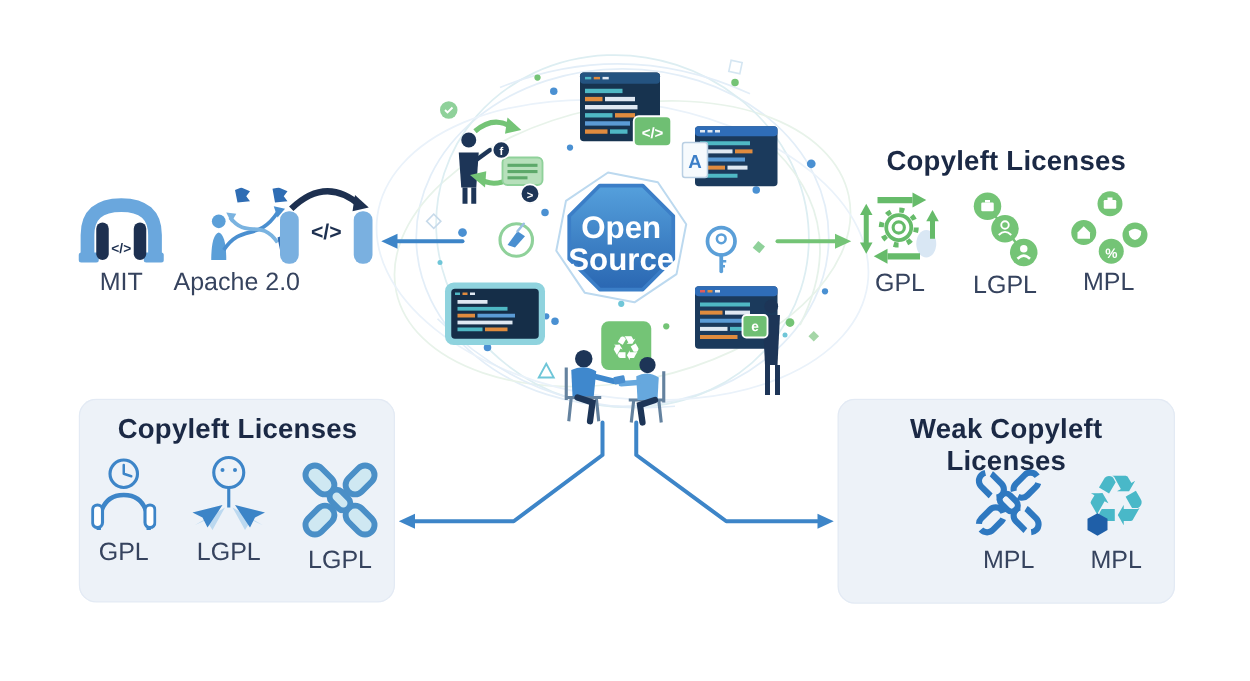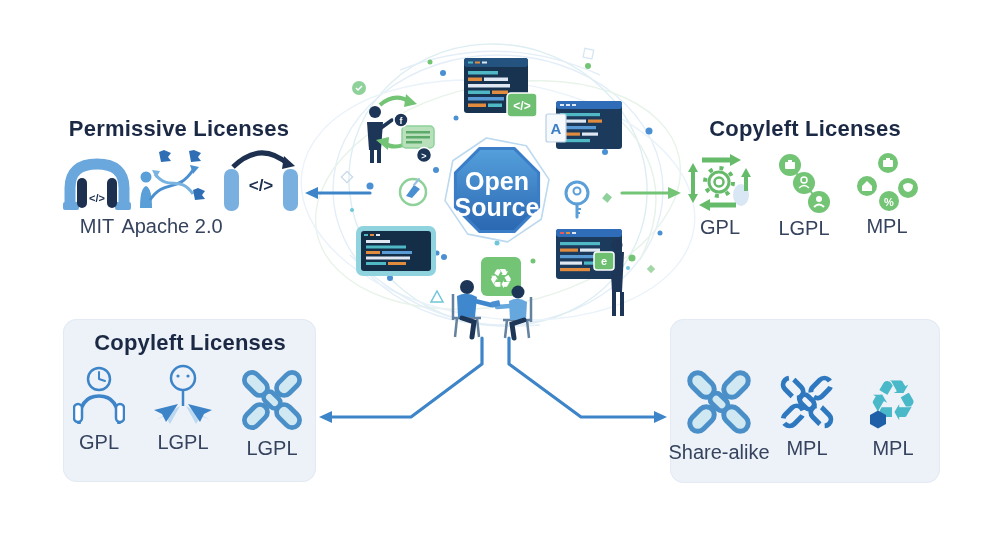--- a/index.html
+++ b/index.html
@@ -241,35 +241,34 @@
       </g>
       <g stroke="#3d85c8" stroke-width="3.2">
         <polyline points="509,338 509,364 581,417 654,417"></polyline>
         <polygon points="654,411 667,417 654,423" fill="#3d85c8" stroke="none"></polygon>
       </g>
     </g>
   </svg>
 
   <div class="section-layer">
 
-    <div class="heading" style="left:53px;top:116px;width:252px;">Permissive Licenses</div>
 
     <div class="item" style="left:60px;top:150px;width:74px;">
       <svg width="70" height="62" viewBox="0 0 70 62">
         <path d="M8 58 L8 38 Q8 14 35 14 Q62 14 62 38 L62 58" stroke="#6aa7dd" stroke-width="11" fill="none"></path>
         <rect x="1" y="52" width="16" height="8" rx="2" fill="#6aa7dd"></rect>
           <rect x="53" y="52" width="16" height="8" rx="2" fill="#6aa7dd"></rect>
         <rect x="15" y="28" width="10" height="30" rx="5" fill="#1d3050"></rect>
           <rect x="45" y="28" width="10" height="30" rx="5" fill="#1d3050"></rect>
         <text x="35" y="52" text-anchor="middle" font-size="11" font-weight="bold" fill="#1d3050">&lt;/&gt;</text>
       </svg>
       <div class="lbl">MIT</div>
     </div>
 
-    <div class="item" style="left:124px;top:150px;width:96px;">
+    <div class="item" style="left:144px;top:150px;width:96px;align-items:flex-end;">
       <svg width="78" height="62" viewBox="0 0 78 62">
         <circle cx="13" cy="27" r="5.5" fill="#5b9fd8"></circle>
         <path d="M7,58 Q7,38 13,36 Q19,38 19,58 Z" fill="#5b9fd8"></path>
         <path d="M17,50 C32,28 44,44 60,20" stroke="#4a8fd0" stroke-width="3" fill="none"></path>
         <path d="M60,44 C46,24 36,42 22,24" stroke="#7ab3e0" stroke-width="3" fill="none"></path>
         <polygon points="57,15 66,17 60,24" fill="#4a8fd0"></polygon>
         <polygon points="19,20 27,21 23,28" fill="#7ab3e0"></polygon>
         <path d="M26,2 L31,0 L38,3 L35,7 L38,11 L28,12 Z" fill="#2f6db4"></path>
         <path d="M56,1 L61,0 L68,3 L65,7 L68,11 L58,12 Z" fill="#2f6db4"></path>
         <path d="M60,40 L65,38 L72,41 L69,45 L72,49 L62,50 Z" fill="#2f6db4"></path>
@@ -385,43 +384,22 @@
               <rect x="-14" y="-8" width="28" height="16" rx="8"></rect>
             </g>
           <g transform="translate(38,36) rotate(45)">
               <rect x="-10" y="-6" width="20" height="12" rx="6"></rect>
             </g>
         </g>
       </svg>
       <div class="lbl">LGPL</div>
     </div>
 
-
-    <div class="item" style="left:676px;top:366px;width:86px;">
-      <svg width="78" height="72" viewBox="0 0 76 72">
-        <g fill="#cfe8f2" stroke="#4a8fc7" stroke-width="5">
-          <g transform="translate(21,19) rotate(45)">
-              <rect x="-14" y="-8" width="28" height="16" rx="8"></rect>
-            </g>
-          <g transform="translate(55,19) rotate(-45)">
-              <rect x="-14" y="-8" width="28" height="16" rx="8"></rect>
-            </g>
-          <g transform="translate(21,53) rotate(-45)">
-              <rect x="-14" y="-8" width="28" height="16" rx="8"></rect>
-            </g>
-          <g transform="translate(55,53) rotate(45)">
-              <rect x="-14" y="-8" width="28" height="16" rx="8"></rect>
-            </g>
-          <g transform="translate(38,36) rotate(45)">
-              <rect x="-10" y="-6" width="20" height="12" rx="6"></rect>
-            </g>
-        </g>
-      </svg>
-      <div class="lbl">Share-alike</div>
-    </div>
+    <div class="heading" style="left:680px;top:330px;width:250px;">Weak Copyleft Licenses</div>
+
 
     <div class="item" style="left:774px;top:370px;width:66px;">
       <svg width="62" height="64" viewBox="0 0 76 72">
         <g fill="none" stroke="#2e78c0" stroke-width="6">
           <g transform="translate(21,19) rotate(45)">
               <rect x="-14" y="-8" width="28" height="16" rx="8" stroke-dasharray="30 6"></rect>
             </g>
           <g transform="translate(55,19) rotate(-45)">
               <rect x="-14" y="-8" width="28" height="16" rx="8" stroke-dasharray="26 7"></rect>
             </g>

